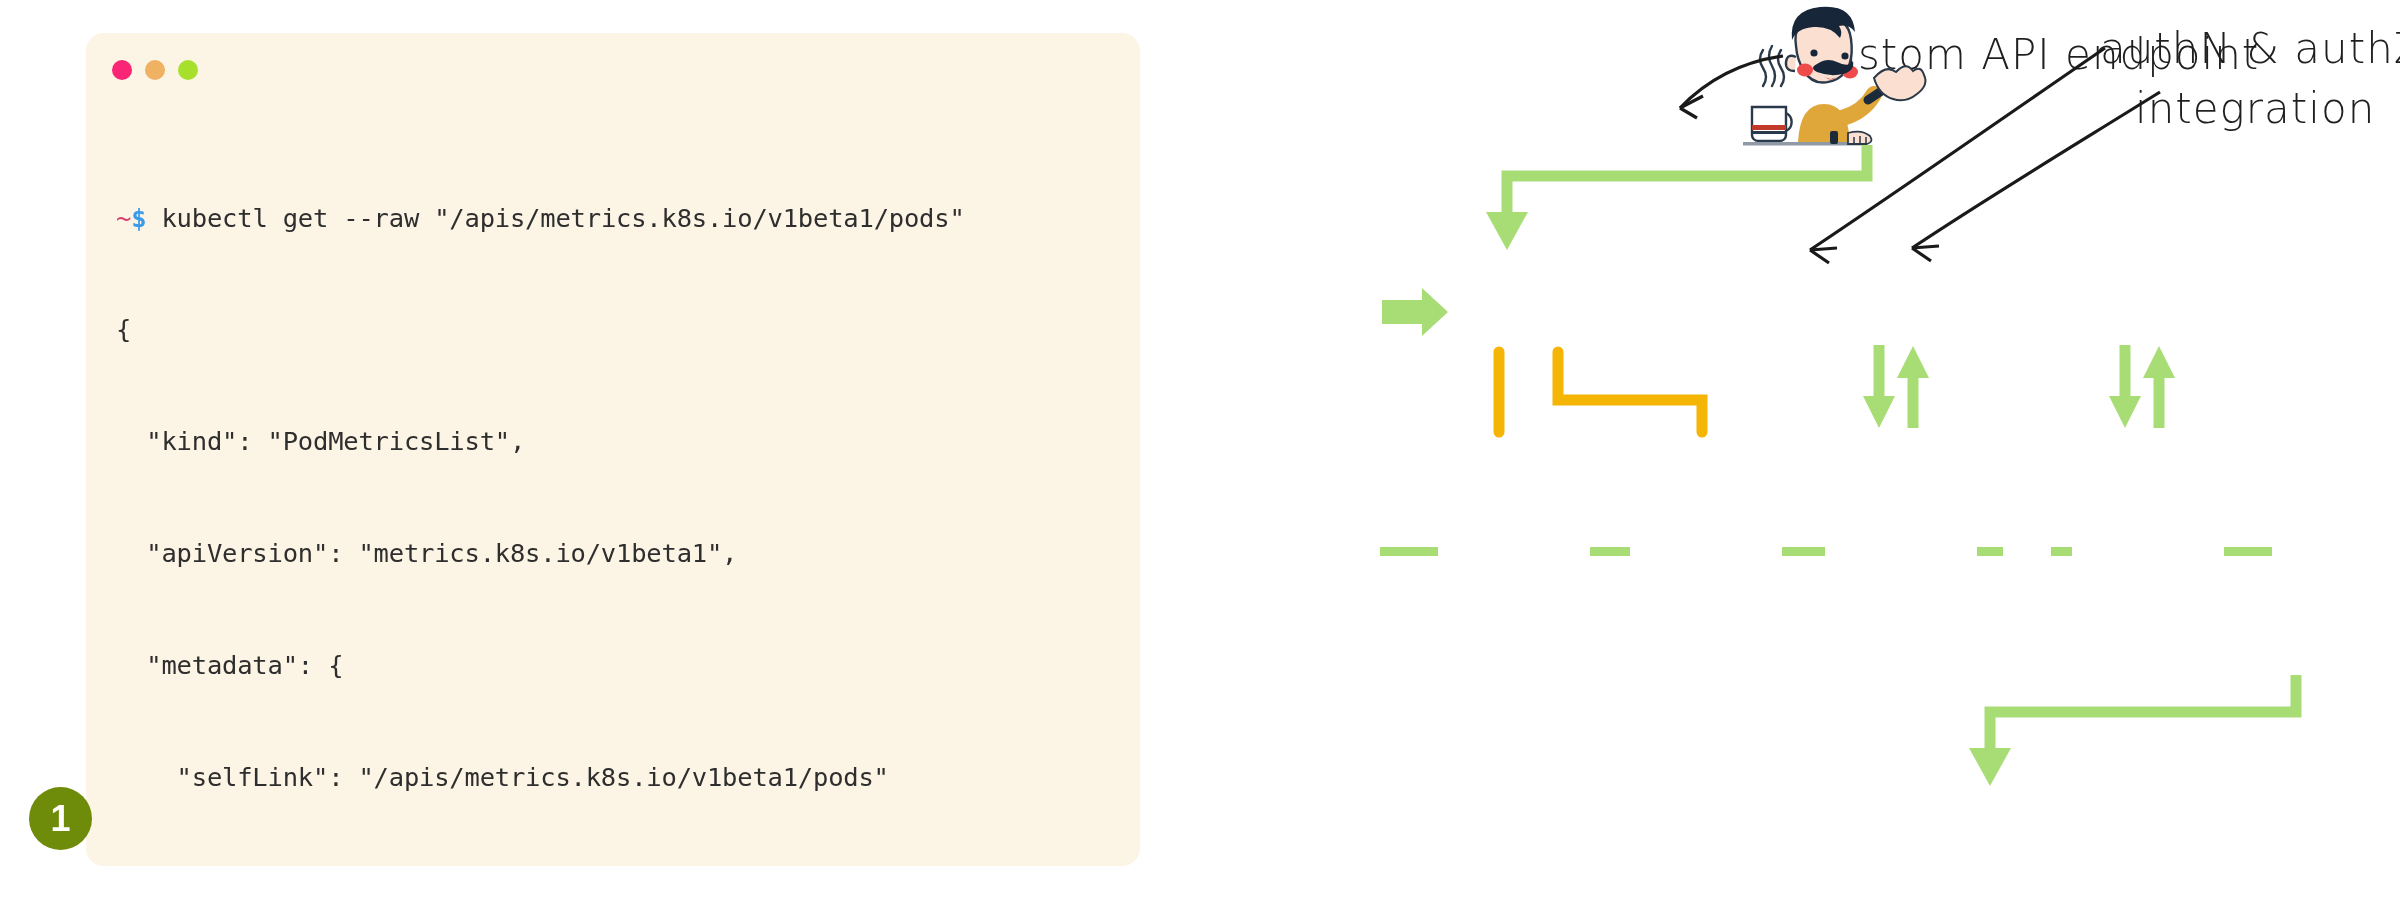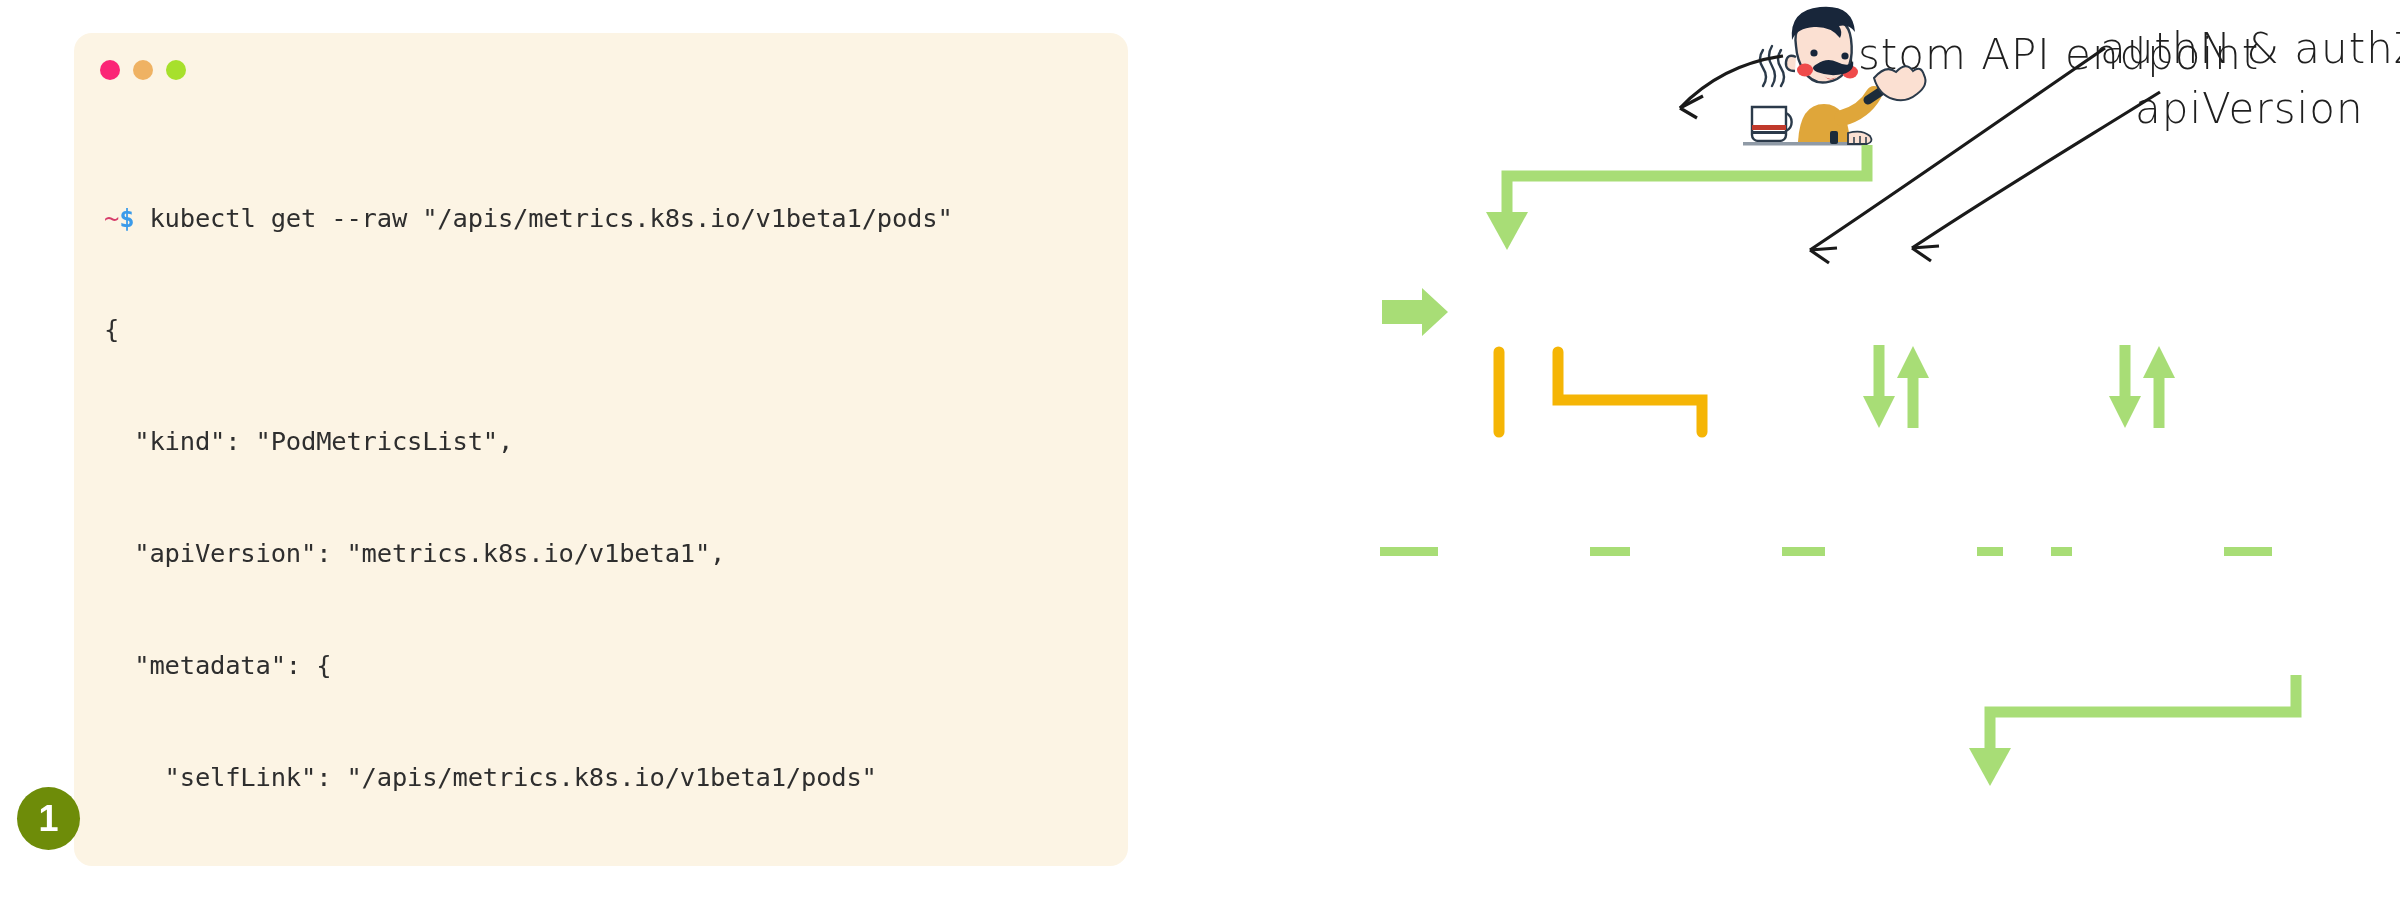--- a/index.html
+++ b/index.html
@@ -11,21 +11,21 @@
     width: 2400px;
     height: 900px;
     position: relative;
     overflow: hidden;
     font-family: "Liberation Sans", sans-serif;
   }
 
   
   #panel-one {
     position: absolute;
-    left: 0; top: 0;
+    left: 12px; top: 0;
     width: 1200px; height: 784px;
   }
   #terminal-window {
     position: absolute;
     left: 74px; top: 33px;
     width: 1054px; height: 833px;
     background: #fcf4e4;
     border-radius: 18px;
     overflow: hidden;
   }
@@ -124,21 +124,21 @@
   <div class="badge" id="badge-one">
     <span>1</span>
   </div>
 </div>
 
 <div id="panel-two">
 
   <div class="hand" style="left:600px; top:30px; font-size:42px;">Custom API endpoint</div>
 
   <div class="hand" style="left:900px; top:24px; font-size:42px;">authN &amp; authZ</div>
-  <div class="hand" style="left:935px; top:84px; font-size:42px;">apiVersion</div>
+  <div class="hand" style="left:935px; top:84px; font-size:42px;">integration</div>
 
   <svg class="overlay" width="1200" height="900">
     <g>
 
       <path d="M563,50 q-6,9 0,18 q6,9 0,18" stroke="#2b3a4a" stroke-width="2.4" fill="none" stroke-linecap="round"></path>
       <path d="M572,46 q-6,10 0,20 q6,10 0,20" stroke="#2b3a4a" stroke-width="2.4" fill="none" stroke-linecap="round"></path>
       <path d="M581,50 q-6,9 0,18 q6,9 0,18" stroke="#2b3a4a" stroke-width="2.4" fill="none" stroke-linecap="round"></path>
 
       <path d="M552,107 h34 v28 a6,6 0 0 1 -6,6 h-22 a6,6 0 0 1 -6,-6 z" fill="#ffffff" stroke="#2b3a4a" stroke-width="2.4"></path>
       <path d="M586,113 a10,10 0 0 1 0,18" fill="none" stroke="#2b3a4a" stroke-width="2.4"></path>

